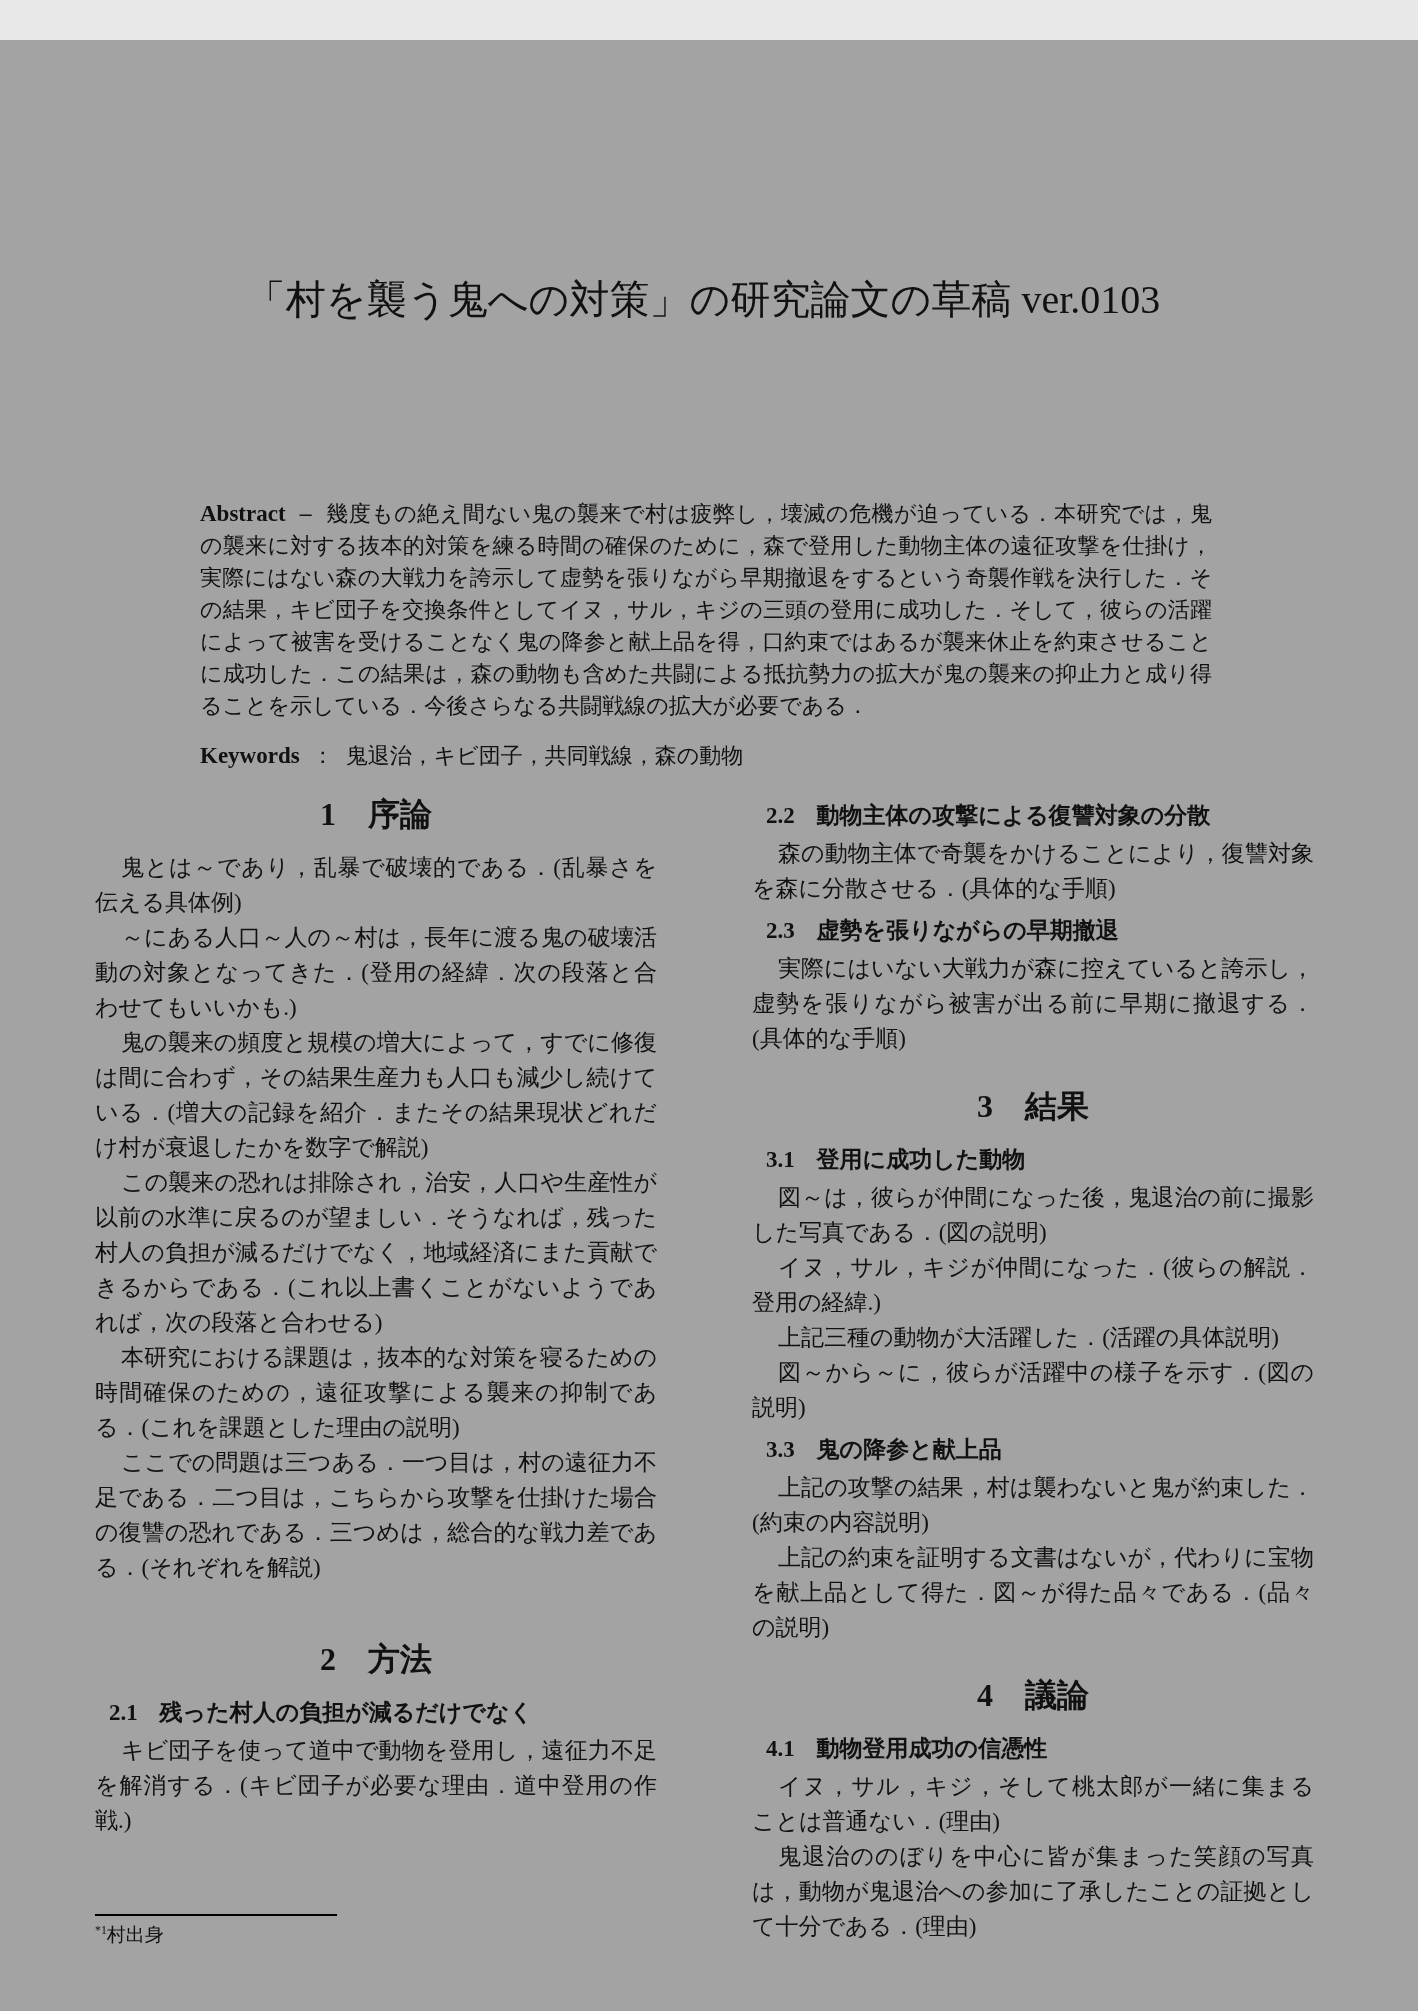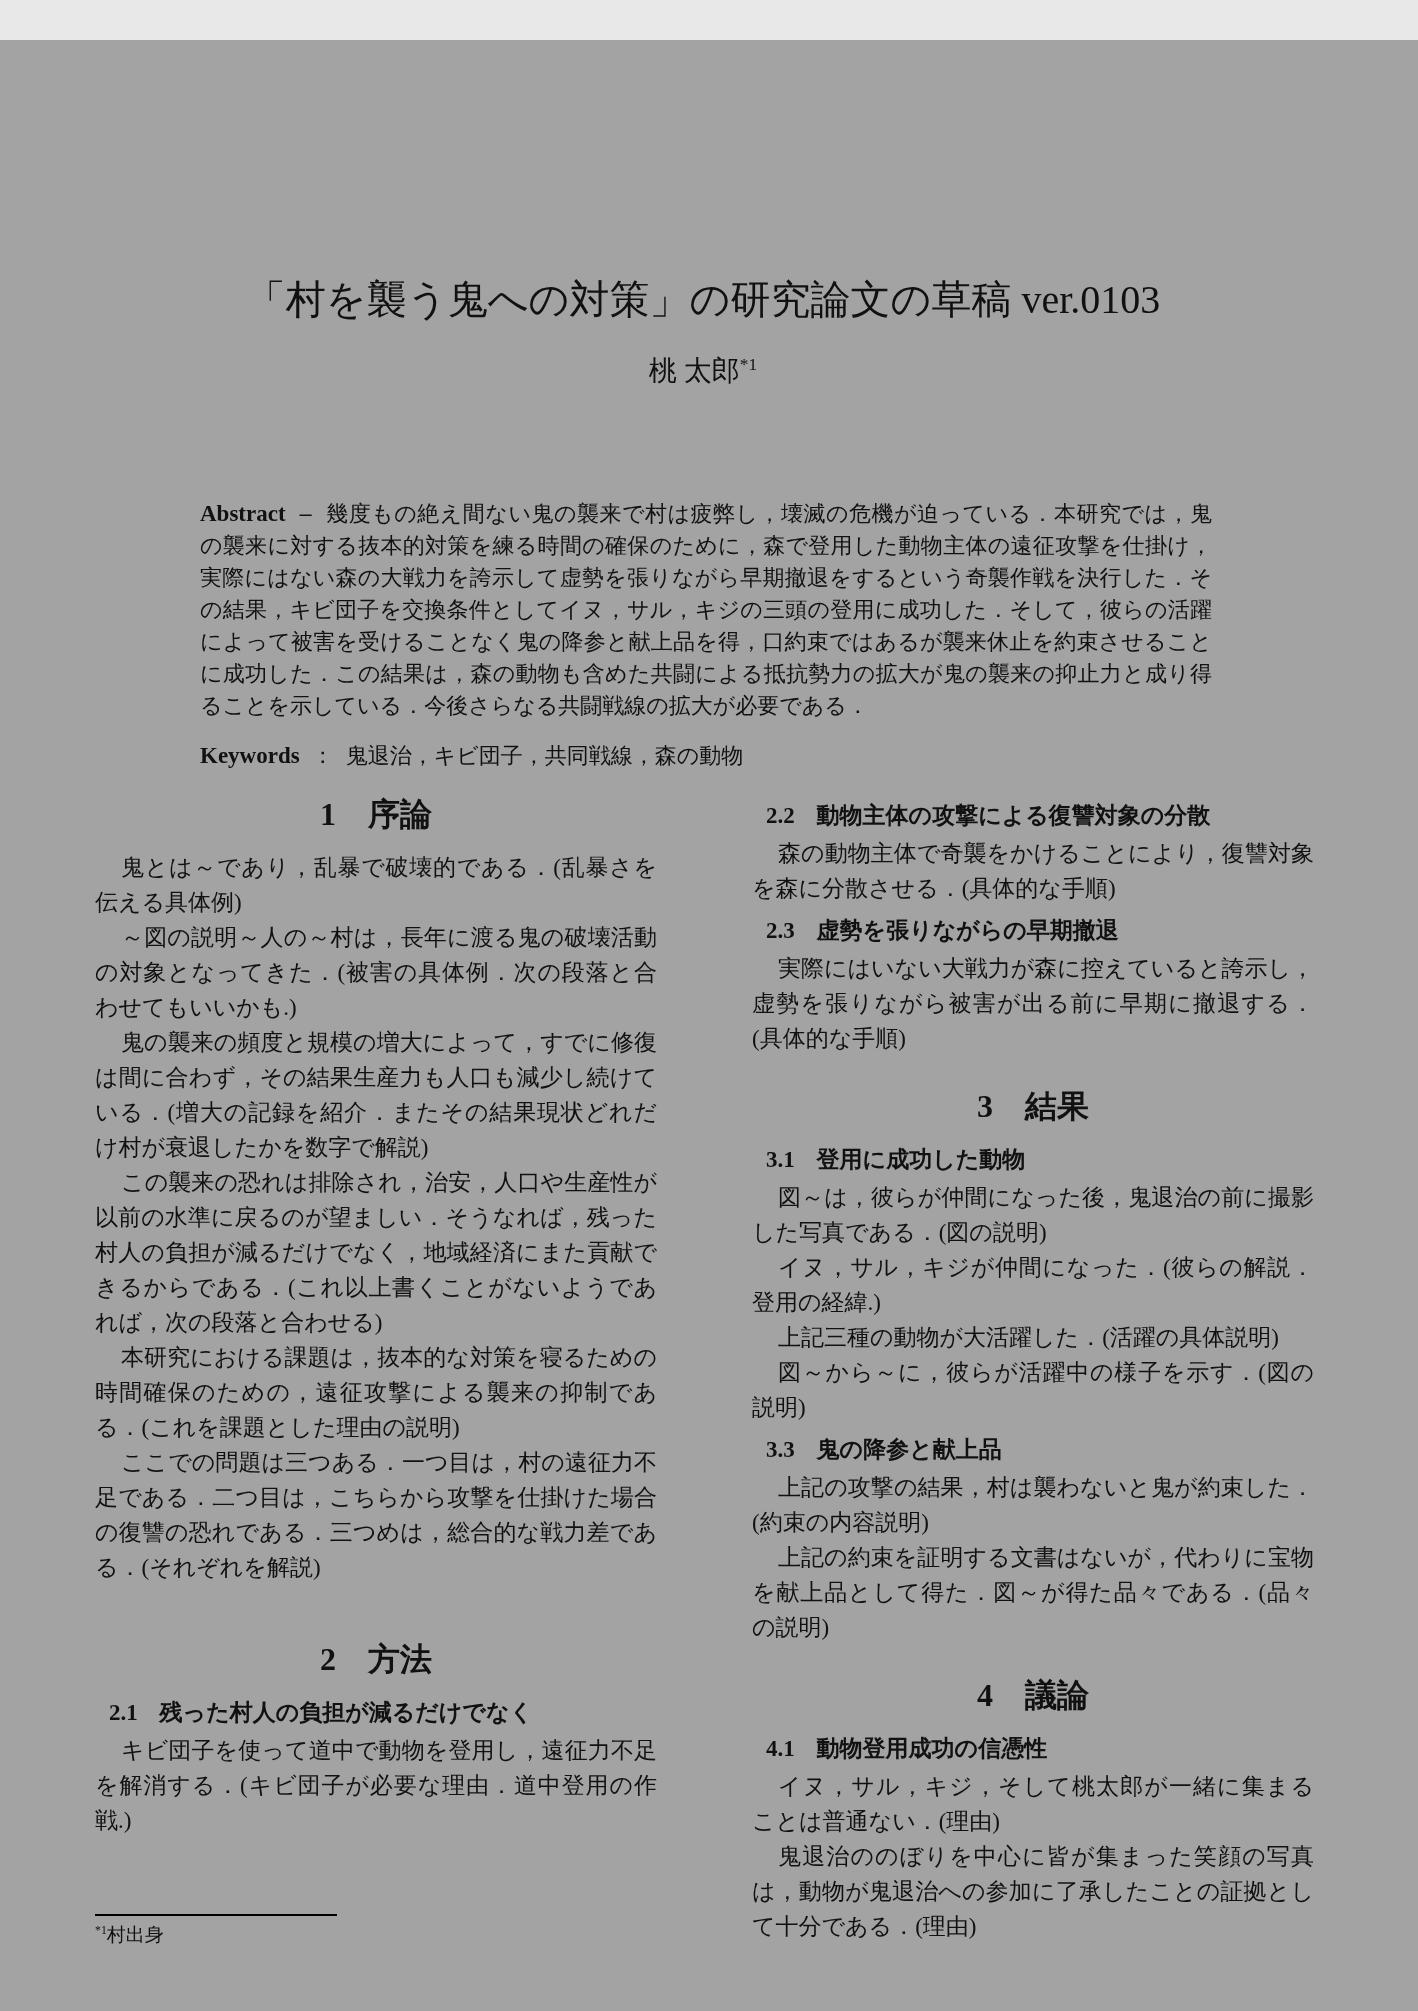--- a/index.html
+++ b/index.html
@@ -84,33 +84,32 @@
     width:242px;height:0;border-top:2px solid #000;margin:0 0 6px 0;
   }
 </style>
 </head>
 <body>
 
 <div class="page">
 
   <h1 class="title">「村を襲う鬼への対策」の研究論文の草稿 ver.0103</h1>
 
-  <div class="author"><span>桃 太郎</span><sup>*1</sup></div>
 
   <div class="front">
     <p class="abstract"><span class="abstract-label">Abstract</span><span class="abstract-dash">–</span><span>幾度もの絶え間ない鬼の襲来で村は疲弊し，壊滅の危機が迫っている．本研究では，鬼の襲来に対する抜本的対策を練る時間の確保のために，森で登用した動物主体の遠征攻撃を仕掛け，実際にはない森の大戦力を誇示して虚勢を張りながら早期撤退をするという奇襲作戦を決行した．その結果，キビ団子を交換条件としてイヌ，サル，キジの三頭の登用に成功した．そして，彼らの活躍によって被害を受けることなく鬼の降参と献上品を得，口約束ではあるが襲来休止を約束させることに成功した．この結果は，森の動物も含めた共闘による抵抗勢力の拡大が鬼の襲来の抑止力と成り得ることを示している．今後さらなる共闘戦線の拡大が必要である．</span></p>
     <p class="kw"><span class="kw-label">Keywords</span><span class="kw-sep">：</span><span>鬼退治，キビ団子，共同戦線，森の動物</span></p>
   </div>
 
   <div class="col col-left">
 
     <div class="sec first"><span class="sec-num">1</span><span>序論</span></div>
 
     <p>鬼とは～であり，乱暴で破壊的である．(乱暴さを伝える具体例)</p>
-    <p>～図の説明～人の～村は，長年に渡る鬼の破壊活動の対象となってきた．(被害の具体例．次の段落と合わせてもいいかも.)</p>
+    <p>～にある人口～人の～村は，長年に渡る鬼の破壊活動の対象となってきた．(登用の経緯．次の段落と合わせてもいいかも.)</p>
     <p>鬼の襲来の頻度と規模の増大によって，すでに修復は間に合わず，その結果生産力も人口も減少し続けている．(増大の記録を紹介．またその結果現状どれだけ村が衰退したかを数字で解説)</p>
     <p>この襲来の恐れは排除され，治安，人口や生産性が以前の水準に戻るのが望ましい．そうなれば，残った村人の負担が減るだけでなく，地域経済にまた貢献できるからである．(これ以上書くことがないようであれば，次の段落と合わせる)</p>
     <p>本研究における課題は，抜本的な対策を寝るための時間確保のための，遠征攻撃による襲来の抑制である．(これを課題とした理由の説明)</p>
     <p>ここでの問題は三つある．一つ目は，村の遠征力不足である．二つ目は，こちらから攻撃を仕掛けた場合の復讐の恐れである．三つめは，総合的な戦力差である．(それぞれを解説)</p>
 
     <div class="sec sec-gap"><span class="sec-num">2</span><span>方法</span></div>
 
     <div class="sub"><span class="sub-num">2.1</span><span>残った村人の負担が減るだけでなく</span></div>
 
     <p>キビ団子を使って道中で動物を登用し，遠征力不足を解消する．(キビ団子が必要な理由．道中登用の作戦.)</p>

